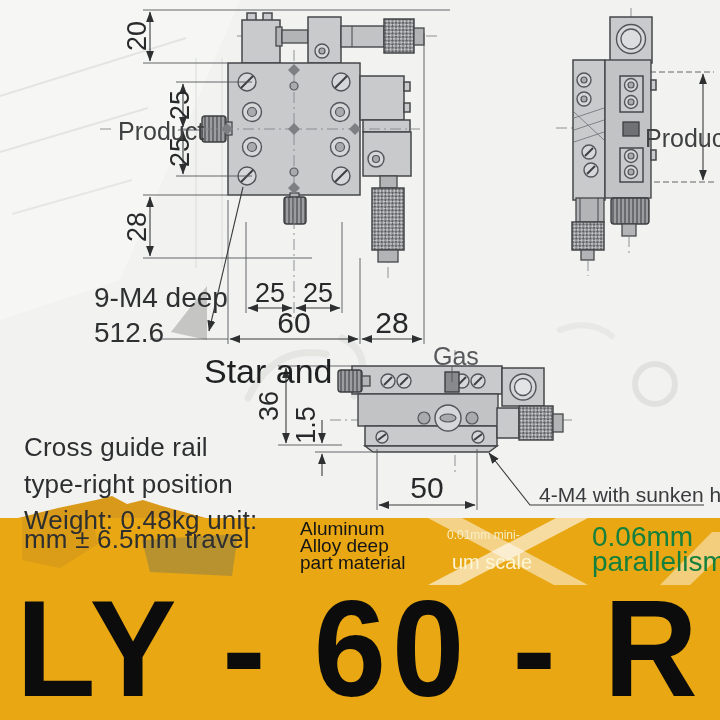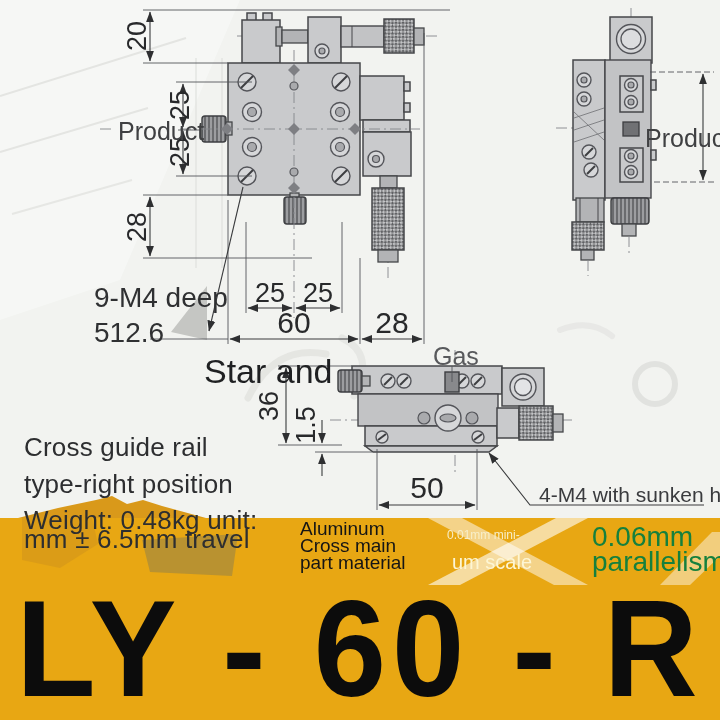--- a/index.html
+++ b/index.html
@@ -297,21 +297,21 @@
 </svg>
 
 <div class="txt desc" style="left:24px;top:469px;">type-right position</div>
 <div class="txt desc" style="left:24px;top:432px;">Cross guide rail</div>
 <div class="txt desc" style="left:24px;top:505px;">Weight: 0.48kg unit:</div>
 <div class="txt desc" style="left:24px;top:524px;">mm ± 6.5mm travel</div>
 
 
 <div class="txt spec-black" style="left:300px;top:520px;">
   <div>Aluminum</div>
-  <div>Cross main</div>
+  <div>Alloy deep</div>
   <div>part material</div>
 </div>
 
 <div class="txt spec-white" style="left:447px;top:528px;">0.01mm mini-</div>
 <div class="txt spec-white2" style="left:452px;top:551px;">um scale</div>
 
 <div class="txt spec-black3" style="left:592px;top:524px;">
   <div>0.06mm</div>
   <div>parallelism</div>
 </div>

